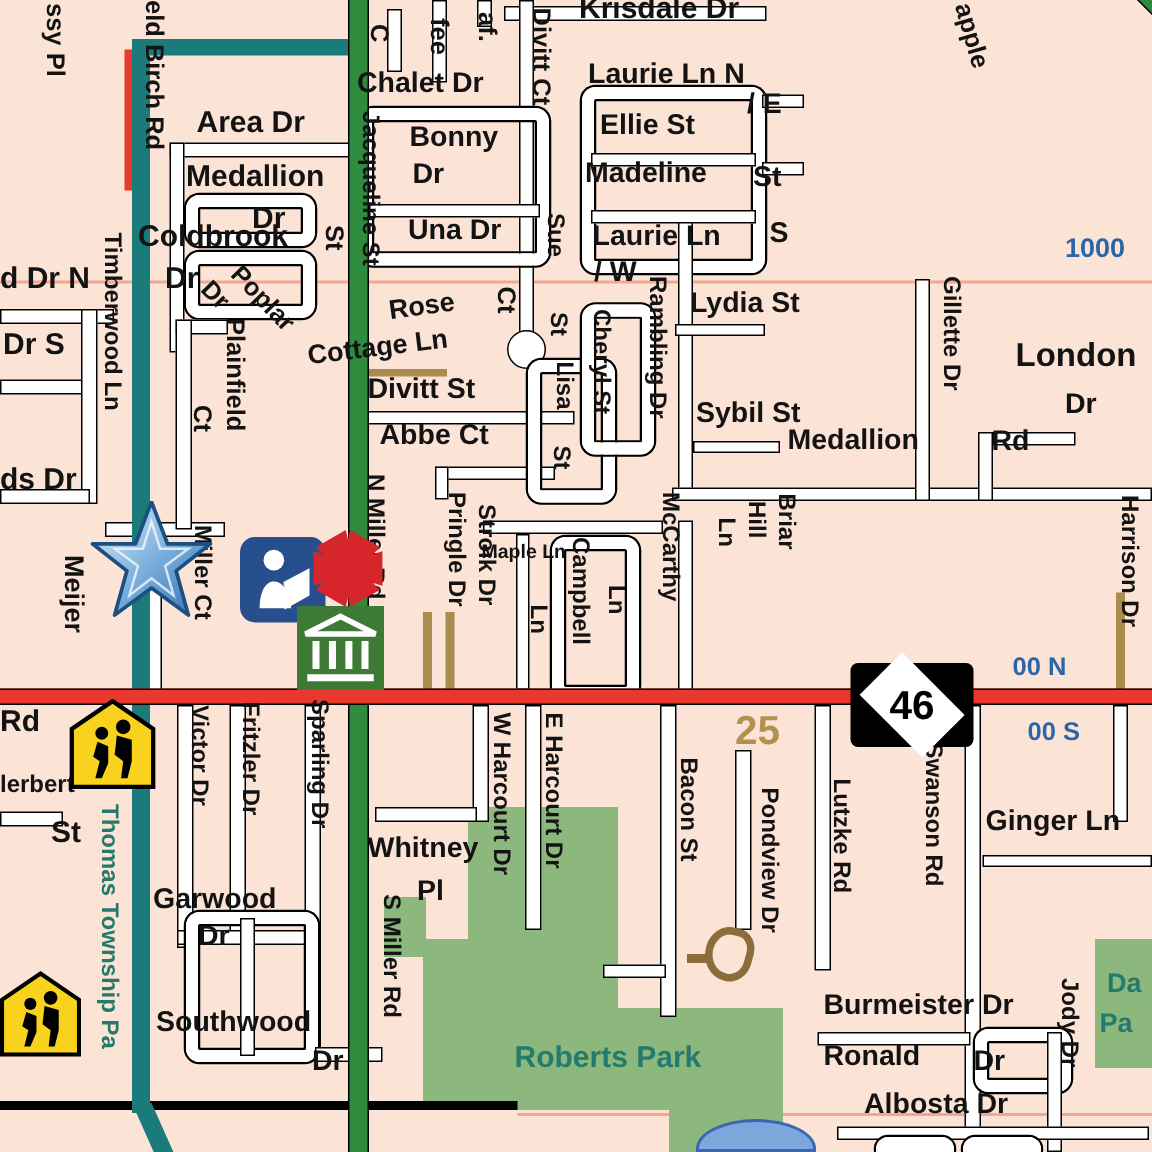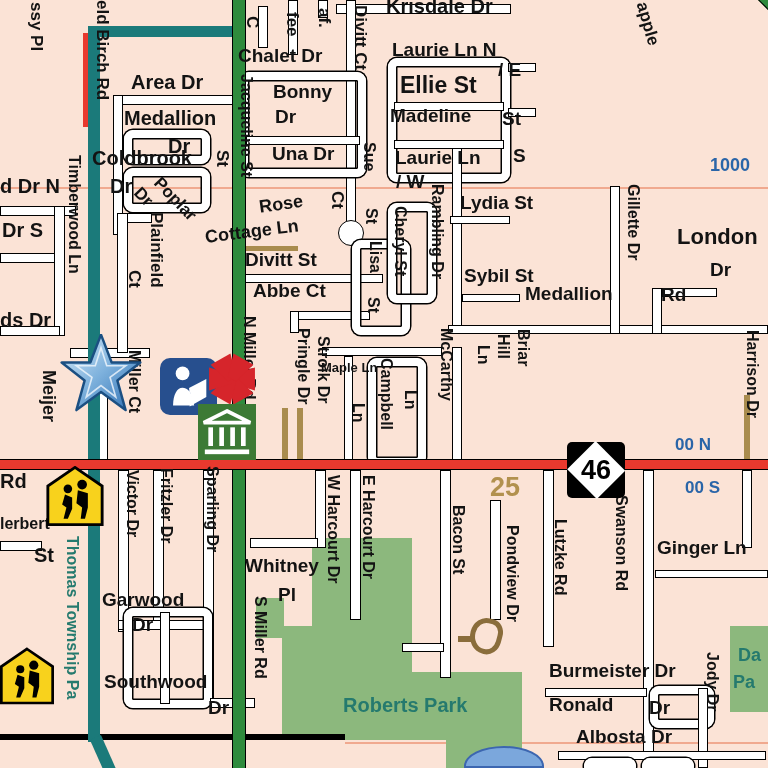--- a/index.html
+++ b/index.html
@@ -160,21 +160,21 @@
       <span class="lbl" style="left: 143px; top: 184px; font-size: 17px; transform: rotate(46deg);">Dr</span>
       <span class="lbl v" style="left: 214px; top: 150px; font-size: 17px;">St</span>
       <span class="lbl v" style="left: 244px; top: 16px; font-size: 17px;">C</span>
       <span class="lbl v" style="left: 284px; top: 12px; font-size: 17px;">fee</span>
       <span class="lbl v" style="left: 316px; top: 8px; font-size: 17px;">af.</span>
       <span class="lbl" style="left: 238px; top: 46px; font-size: 19px;">Chalet Dr</span>
       <span class="lbl v" style="left: 352px; top: 5px; font-size: 17px;">Divitt Ct</span>
       <span class="lbl" style="left: 386px; top: -4px; font-size: 20px;">Krisdale Dr</span>
       <span class="lbl" style="left: 392px; top: 40px; font-size: 19px;">Laurie Ln N</span>
       <span class="lbl" style="left: 498px; top: 60px; font-size: 19px;">/ E</span>
-      <span class="lbl" style="left: 400px; top: 74px; font-size: 23px;">Ellie St</span>
+      <span class="lbl" style="left: 400px; top: 74px; font-size: 19px;">Ellie St</span>
       <span class="lbl" style="left: 390px; top: 106px; font-size: 19px;">Madeline</span>
       <span class="lbl" style="left: 502px; top: 109px; font-size: 19px;">St</span>
       <span class="lbl" style="left: 395px; top: 148px; font-size: 19px;">Laurie Ln</span>
       <span class="lbl" style="left: 513px; top: 146px; font-size: 19px;">S</span>
       <span class="lbl" style="left: 396px; top: 172px; font-size: 19px;">/ W</span>
       <span class="lbl v" style="left: 238px; top: 74px; font-size: 16px;">Jacqueline St</span>
       <span class="lbl" style="left: 273px; top: 82px; font-size: 19px;">Bonny</span>
       <span class="lbl" style="left: 275px; top: 107px; font-size: 19px;">Dr</span>
       <span class="lbl" style="left: 272px; top: 144px; font-size: 19px;">Una Dr</span>
       <span class="lbl v" style="left: 361px; top: 142px; font-size: 16px;">Sue</span>
@@ -297,18 +297,18 @@
   </svg>
 
   <svg class="icon" style="left:0;top:646px;" width="54" height="60" viewBox="0 0 40 42">
     <polygon points="20,1 39,14 39,41 1,41 1,14" fill="#f8d21c" stroke="#000" stroke-width="2"></polygon>
     <circle cx="15" cy="16" r="3" fill="#000"></circle>
       <circle cx="25" cy="13" r="3.4" fill="#000"></circle>
     <path d="M13 20l5 2v8l-3 7h-3l2-8-3-2z" fill="#000"></path>
     <path d="M22 17l7 2v10l-2 8h-3l1-8-4-3z" fill="#000"></path>
   </svg>
 
-  <div class="rt46" style="left:567px;top:442px;width:58px;height:56px;">
+  <div class="rt46" style="left:567px;top:442px;width:82px;height:56px;">
     <div class="diamond"></div>
     <span>46</span>
   </div>
 
 </div>
 
 </body></html>

